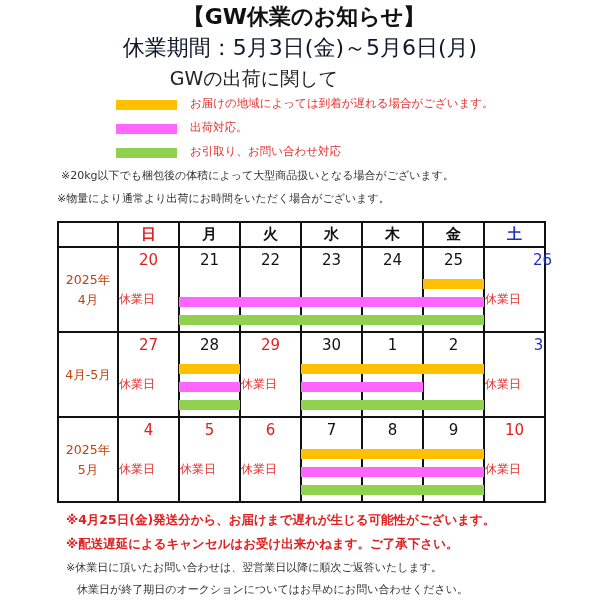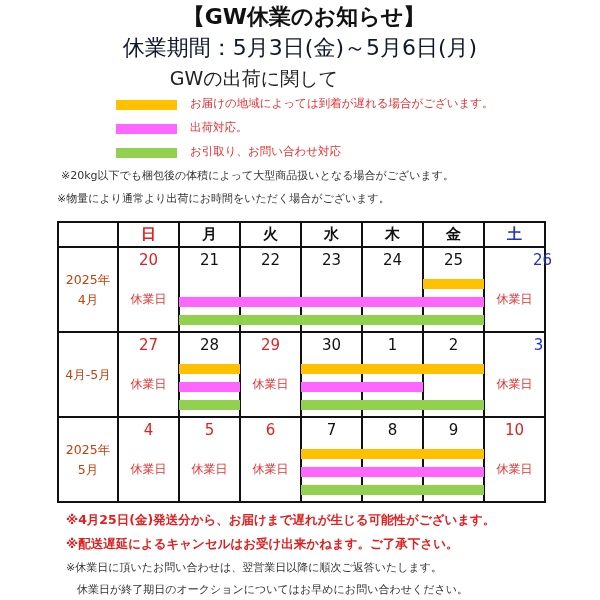--- a/index.html
+++ b/index.html
@@ -14,21 +14,21 @@
     .legend-text { position: absolute; left: 74px; top: -4px; font-size: 11.5px; color: #e53030; white-space: nowrap; }
     .note { font-size: 11px; color: #333; white-space: nowrap; }
     .note-red { font-size: 12.5px; font-weight: bold; color: #e02020; white-space: nowrap; }
 
     table.cal { position: absolute; left: 57px; top: 221px; border-collapse: collapse; table-layout: fixed; }
     table.cal td, table.cal th { border: 2px solid #111; padding: 0; position: relative; vertical-align: top; }
     table.cal th { height: 25px; font-size: 15px; font-weight: bold; text-align: center; vertical-align: middle; }
     table.cal td.label-cell { width: 60px; vertical-align: middle; text-align: center; font-size: 12.5px; line-height: 20px; color: #c2410c; }
     table.cal td.day { width: 61px; height: 85px; }
     .daynum { position: absolute; left: 0; right: 0; top: 3px; text-align: center; font-size: 15px; }
-    .closed { position: absolute; left: 0; right: 0; top: 43px; text-align: center; font-size: 12px; color: #e53030; }
+    .closed { position: absolute; left: 0; right: 0; top: 43px; text-align: left; font-size: 12px; color: #e53030; }
     .bar { position: absolute; left: -1px; right: -1px; height: 10px; }
     .bar.orange { top: 31px; }
     .bar.pink { top: 49px; }
     .bar.green { top: 67px; }
     .c-red { color: #e02020; }
     .c-blue { color: #2030c0; padding-left: 48px; }
     .c-black { color: #111; }
   </style>
 </head>
 <body>

